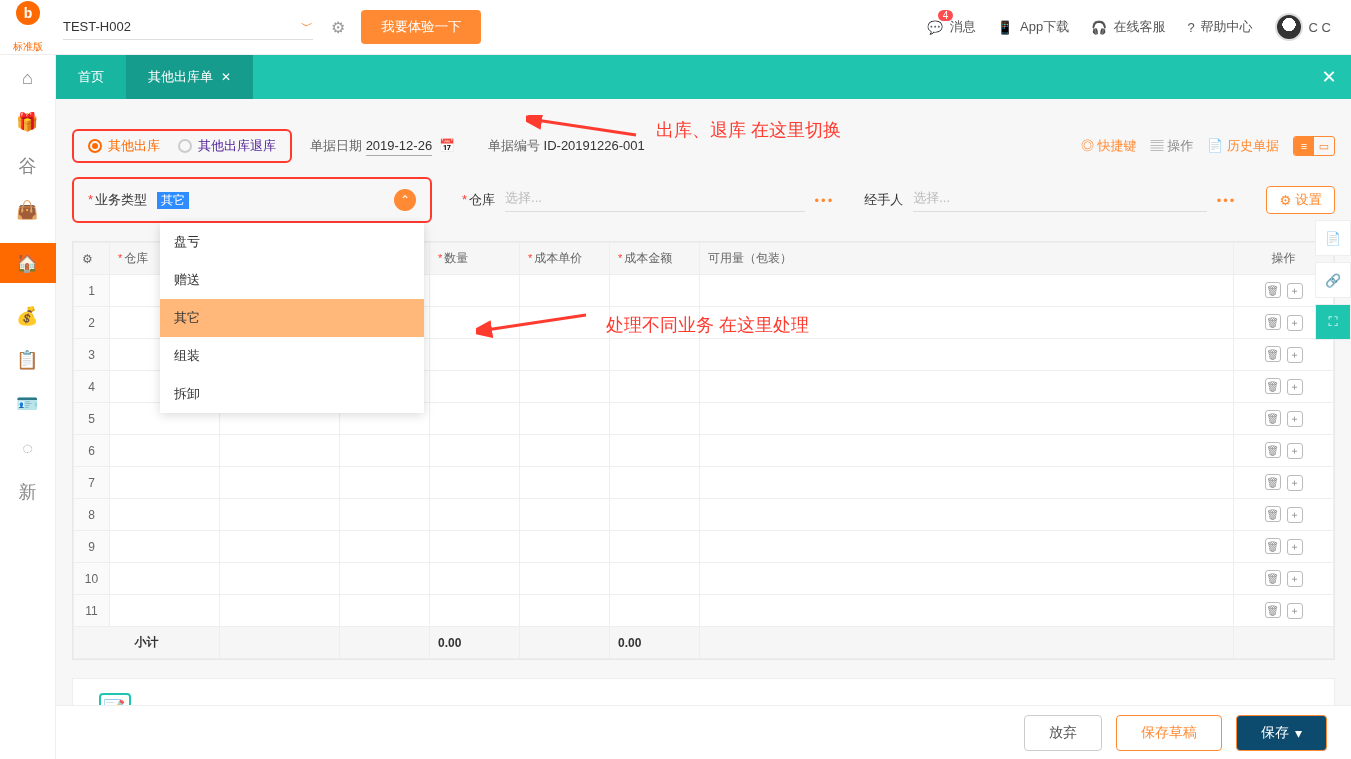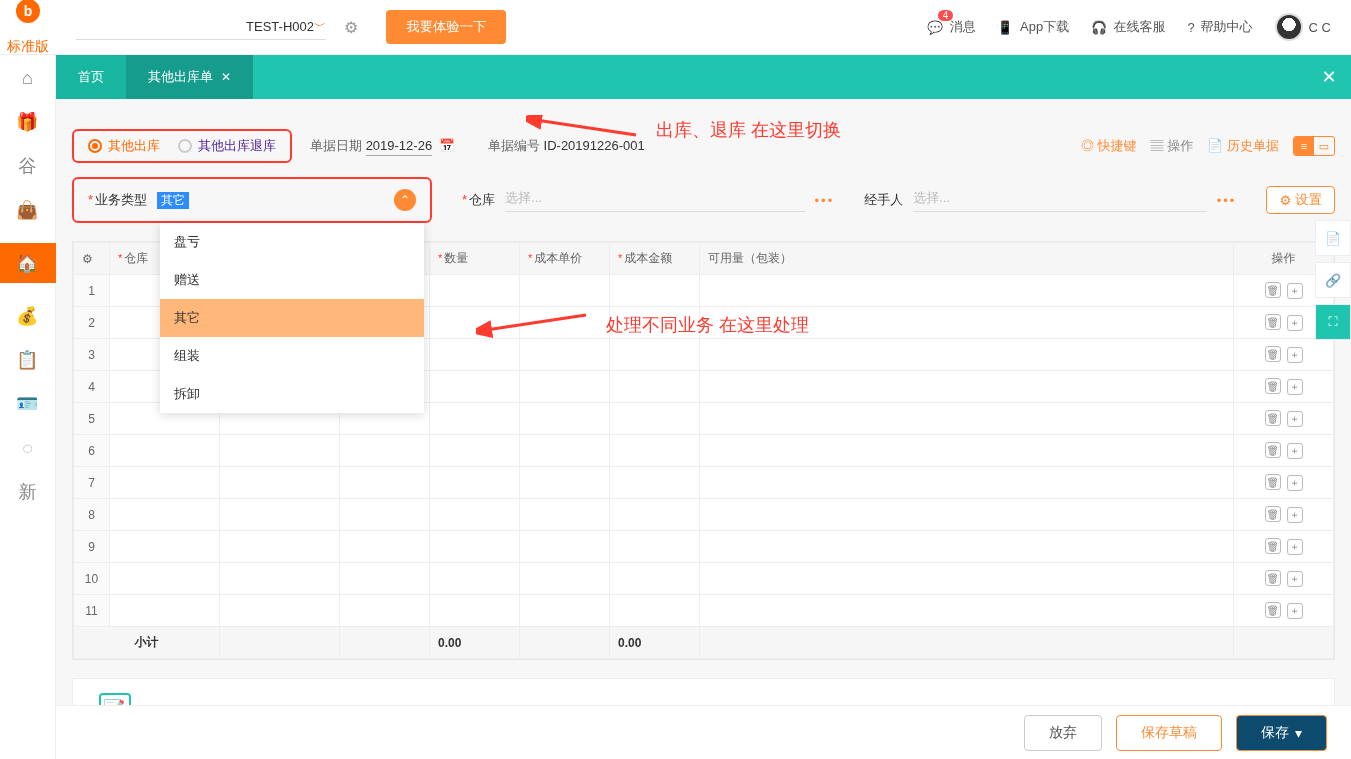--- a/index.html
+++ b/index.html
@@ -2,25 +2,25 @@
 <html><head>
 <meta charset="utf-8">
 <style>
 * { box-sizing: border-box; margin: 0; padding: 0; }
 body { font-family: "Microsoft YaHei", Arial, sans-serif; font-size: 13px; color: #333; background: #fff; overflow: hidden; }
 
 
 .top-header { height: 55px; display: flex; align-items: center; padding: 0 20px 0 0; border-bottom: 1px solid #eee; }
 .logo-area { width: 56px; display: flex; flex-direction: column; align-items: center; justify-content: center; }
 .logo { width: 24px; height: 24px; background: #ff6a00; border-radius: 50%; display: flex; align-items: center; justify-content: center; color: #fff; font-weight: bold; font-size: 14px; }
-.logo-sub { font-size: 14px; color: #ff6a00; margin-top: 15px; }
-.company-select { margin-left: 20px; width: 250px; display: flex; align-items: center; justify-content: flex-end; border-bottom: 1px solid #ddd; padding: 4px 0; }
+.logo-sub { font-size: 10px; color: #ff6a00; margin-top: 15px; }
+.company-select { margin-left: 7px; width: 250px; display: flex; align-items: center; justify-content: space-between; border-bottom: 1px solid #ddd; padding: 4px 0; }
 .company-select .chevron { color: #ff6a00; font-size: 12px; }
 .gear-top { margin-left: 18px; color: #999; font-size: 16px; }
-.try-btn { margin-left: 28px; background: #ff8a33; color: #fff; padding: 8px 20px; border-radius: 4px; border: none; cursor: pointer; }
+.try-btn { margin-left: 16px; background: #ff8a33; color: #fff; padding: 8px 20px; border-radius: 4px; border: none; cursor: pointer; }
 .top-right { margin-left: auto; display: flex; align-items: center; gap: 22px; color: #555; }
 .top-right .item { display: flex; align-items: center; gap: 6px; cursor: pointer; position: relative; }
 .badge { position: absolute; top: -8px; left: 10px; background: #ff4d4f; color: #fff; font-size: 10px; border-radius: 8px; padding: 0 5px; }
 .avatar { width: 28px; height: 28px; border-radius: 50%; background: radial-gradient(circle at 50% 40%, #fff 35%, #333 36%); border: 2px solid #ddd; }
 
 
 .shell { display: flex; height: calc(100vh - 55px); }
 .sidebar { width: 56px; background: #fff; border-right: 1px solid #eee; display: flex; flex-direction: column; align-items: center; padding-top: 12px; gap: 22px; }
 .sidebar .sicon { width: 22px; height: 22px; color: #888; display: flex; align-items: center; justify-content: center; font-size: 18px; cursor: pointer; }
 .sidebar .sicon.active { background: #ff6a00; color: #fff; width: 56px; height: 40px; }

